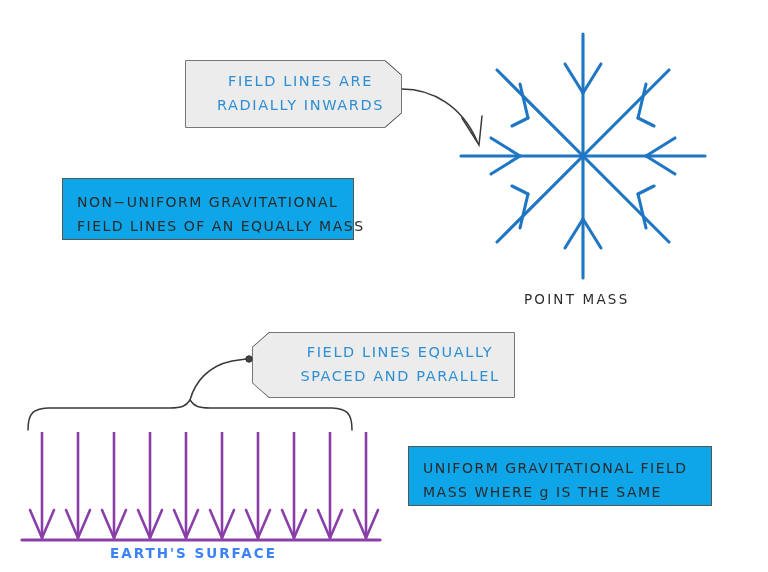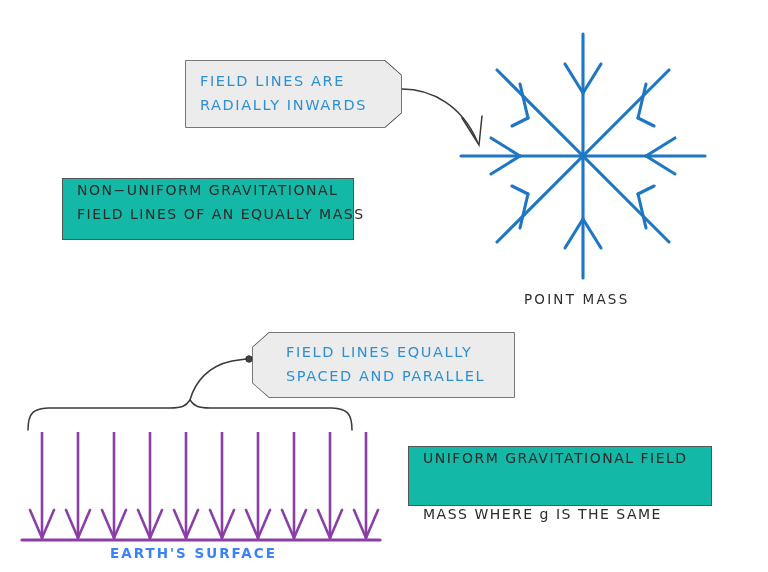--- a/index.html
+++ b/index.html
@@ -3,27 +3,27 @@
 <meta charset="utf-8">
 <style>
   html,body{margin:0;padding:0;background:#ffffff;}
   body{width:768px;height:572px;position:relative;overflow:hidden;
        font-family:"DejaVu Sans","Liberation Sans",sans-serif;}
 
   #canvas{position:absolute;inset:0;width:768px;height:572px;}
 
   .tag{position:absolute;box-sizing:border-box;
        background:#ececec;border:1.4px solid #4a4a4a;
-       display:flex;flex-direction:column;justify-content:center;}
+       display:flex;flex-direction:column;justify-content:center;text-align:center;}
   .tag .ln{color:#2e8fd4;font-size:14.5px;letter-spacing:1.6px;
            white-space:nowrap;line-height:1.65;}
 
   .gbox{position:absolute;box-sizing:border-box;
-        background:#14b8a6;border:1.4px solid #555555;
-        display:flex;flex-direction:column;justify-content:flex-start;}
+        background:#0ea5e9;border:1.4px solid #555555;
+        display:flex;flex-direction:column;justify-content:flex-end;}
   .gbox .ln{color:#2b2b2b;font-size:14px;letter-spacing:1.5px;
             white-space:nowrap;line-height:1.7;}
 
   .plainlabel{position:absolute;white-space:nowrap;}
 
   
   #tag-radial{left:186px;top:61px;width:215px;height:66px;padding-left:14px;
       clip-path:polygon(0 0, 199px 0, 215px 14px, 215px 52px, 199px 66px, 0 66px);
       border:none;background:transparent;}
   #tag-radial .tagbg{position:absolute;inset:0;background:#ececec;
@@ -31,21 +31,21 @@
   #tag-radial .tagtxt{position:relative;}
 
   
   #tag-uniform{left:253px;top:333px;width:261px;height:64px;padding-left:33px;
       border:none;background:transparent;}
   #tag-uniform .tagbg{position:absolute;inset:0;background:#ececec;
       clip-path:polygon(16px 0, 261px 0, 261px 64px, 16px 64px, 0 50px, 0 14px);}
   #tag-uniform .tagtxt{position:relative;}
 
   #box-nonuniform{left:62px;top:178px;width:292px;height:62px;padding-left:14px;}
-  #box-uniform{left:408px;top:446px;width:304px;height:60px;padding-left:14px;gap:32px;}
+  #box-uniform{left:408px;top:446px;width:304px;height:60px;padding-left:14px;}
 
   #label-point-mass{left:524px;top:291px;color:#2b2b2b;font-size:13.5px;
       letter-spacing:2.2px;}
   #label-earth{left:110px;top:545px;color:#3b82f6;font-size:13.5px;
       letter-spacing:2px;font-weight:600;}
 </style>
 </head>
 <body>
 
 <svg id="canvas" viewBox="0 0 768 572">

